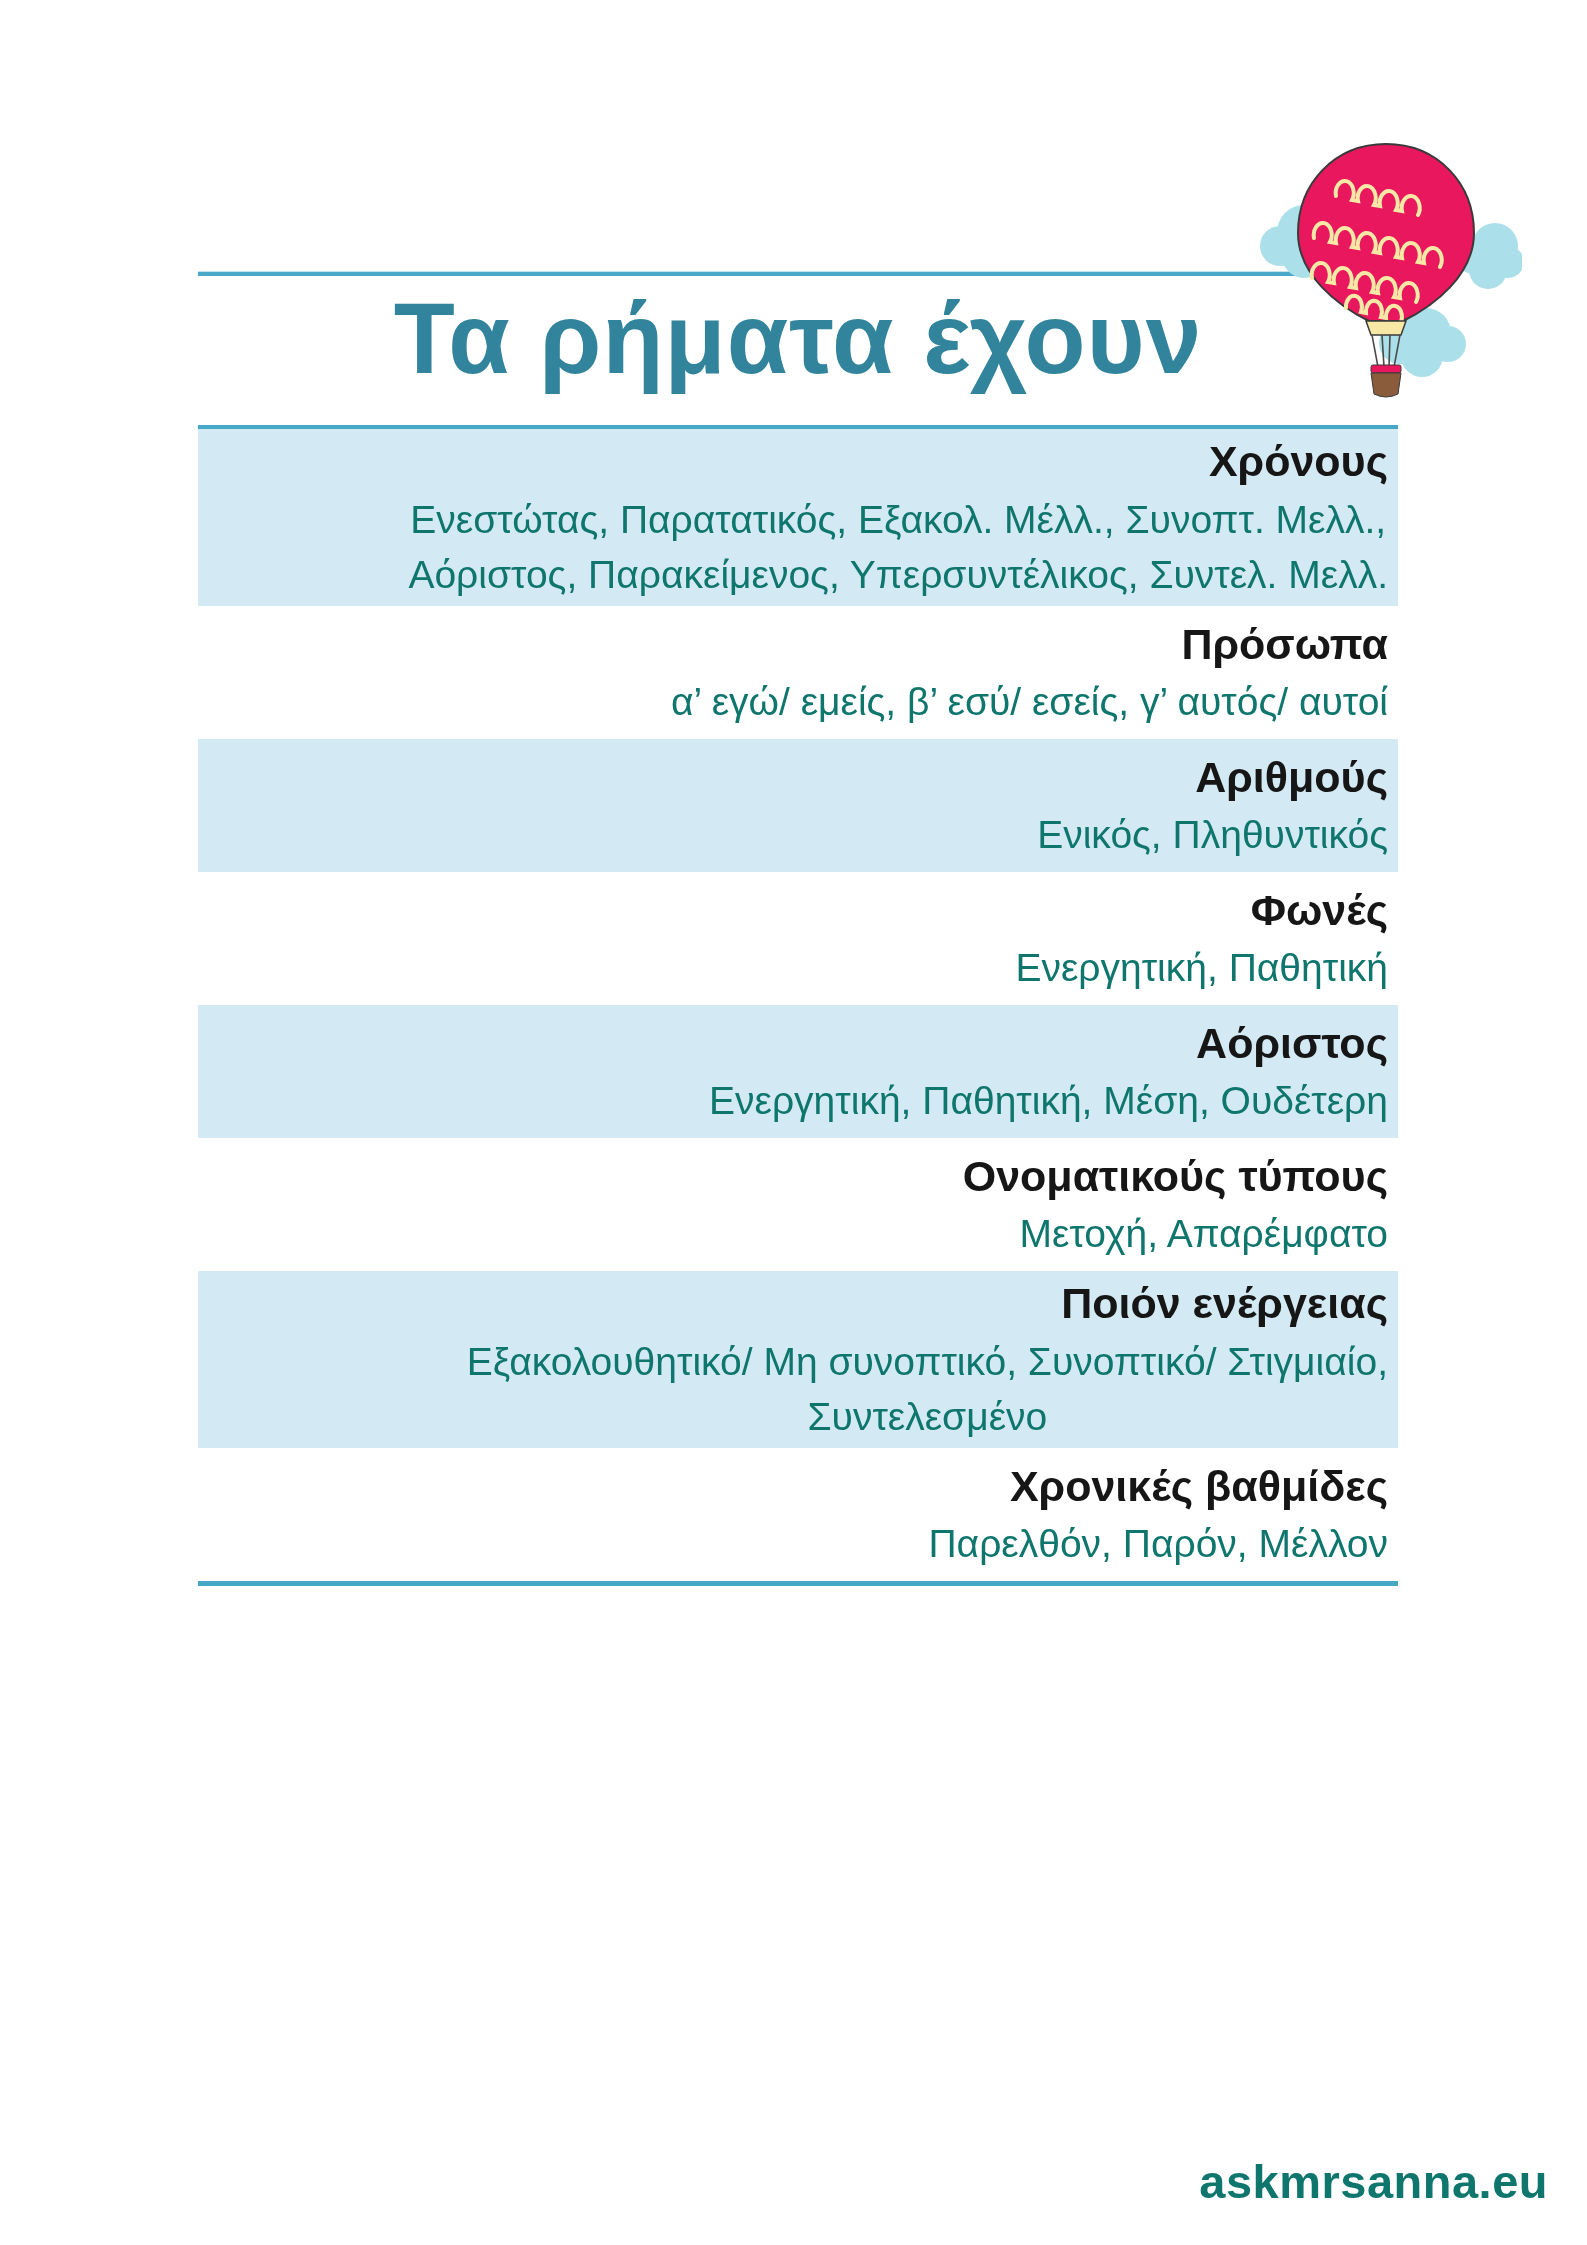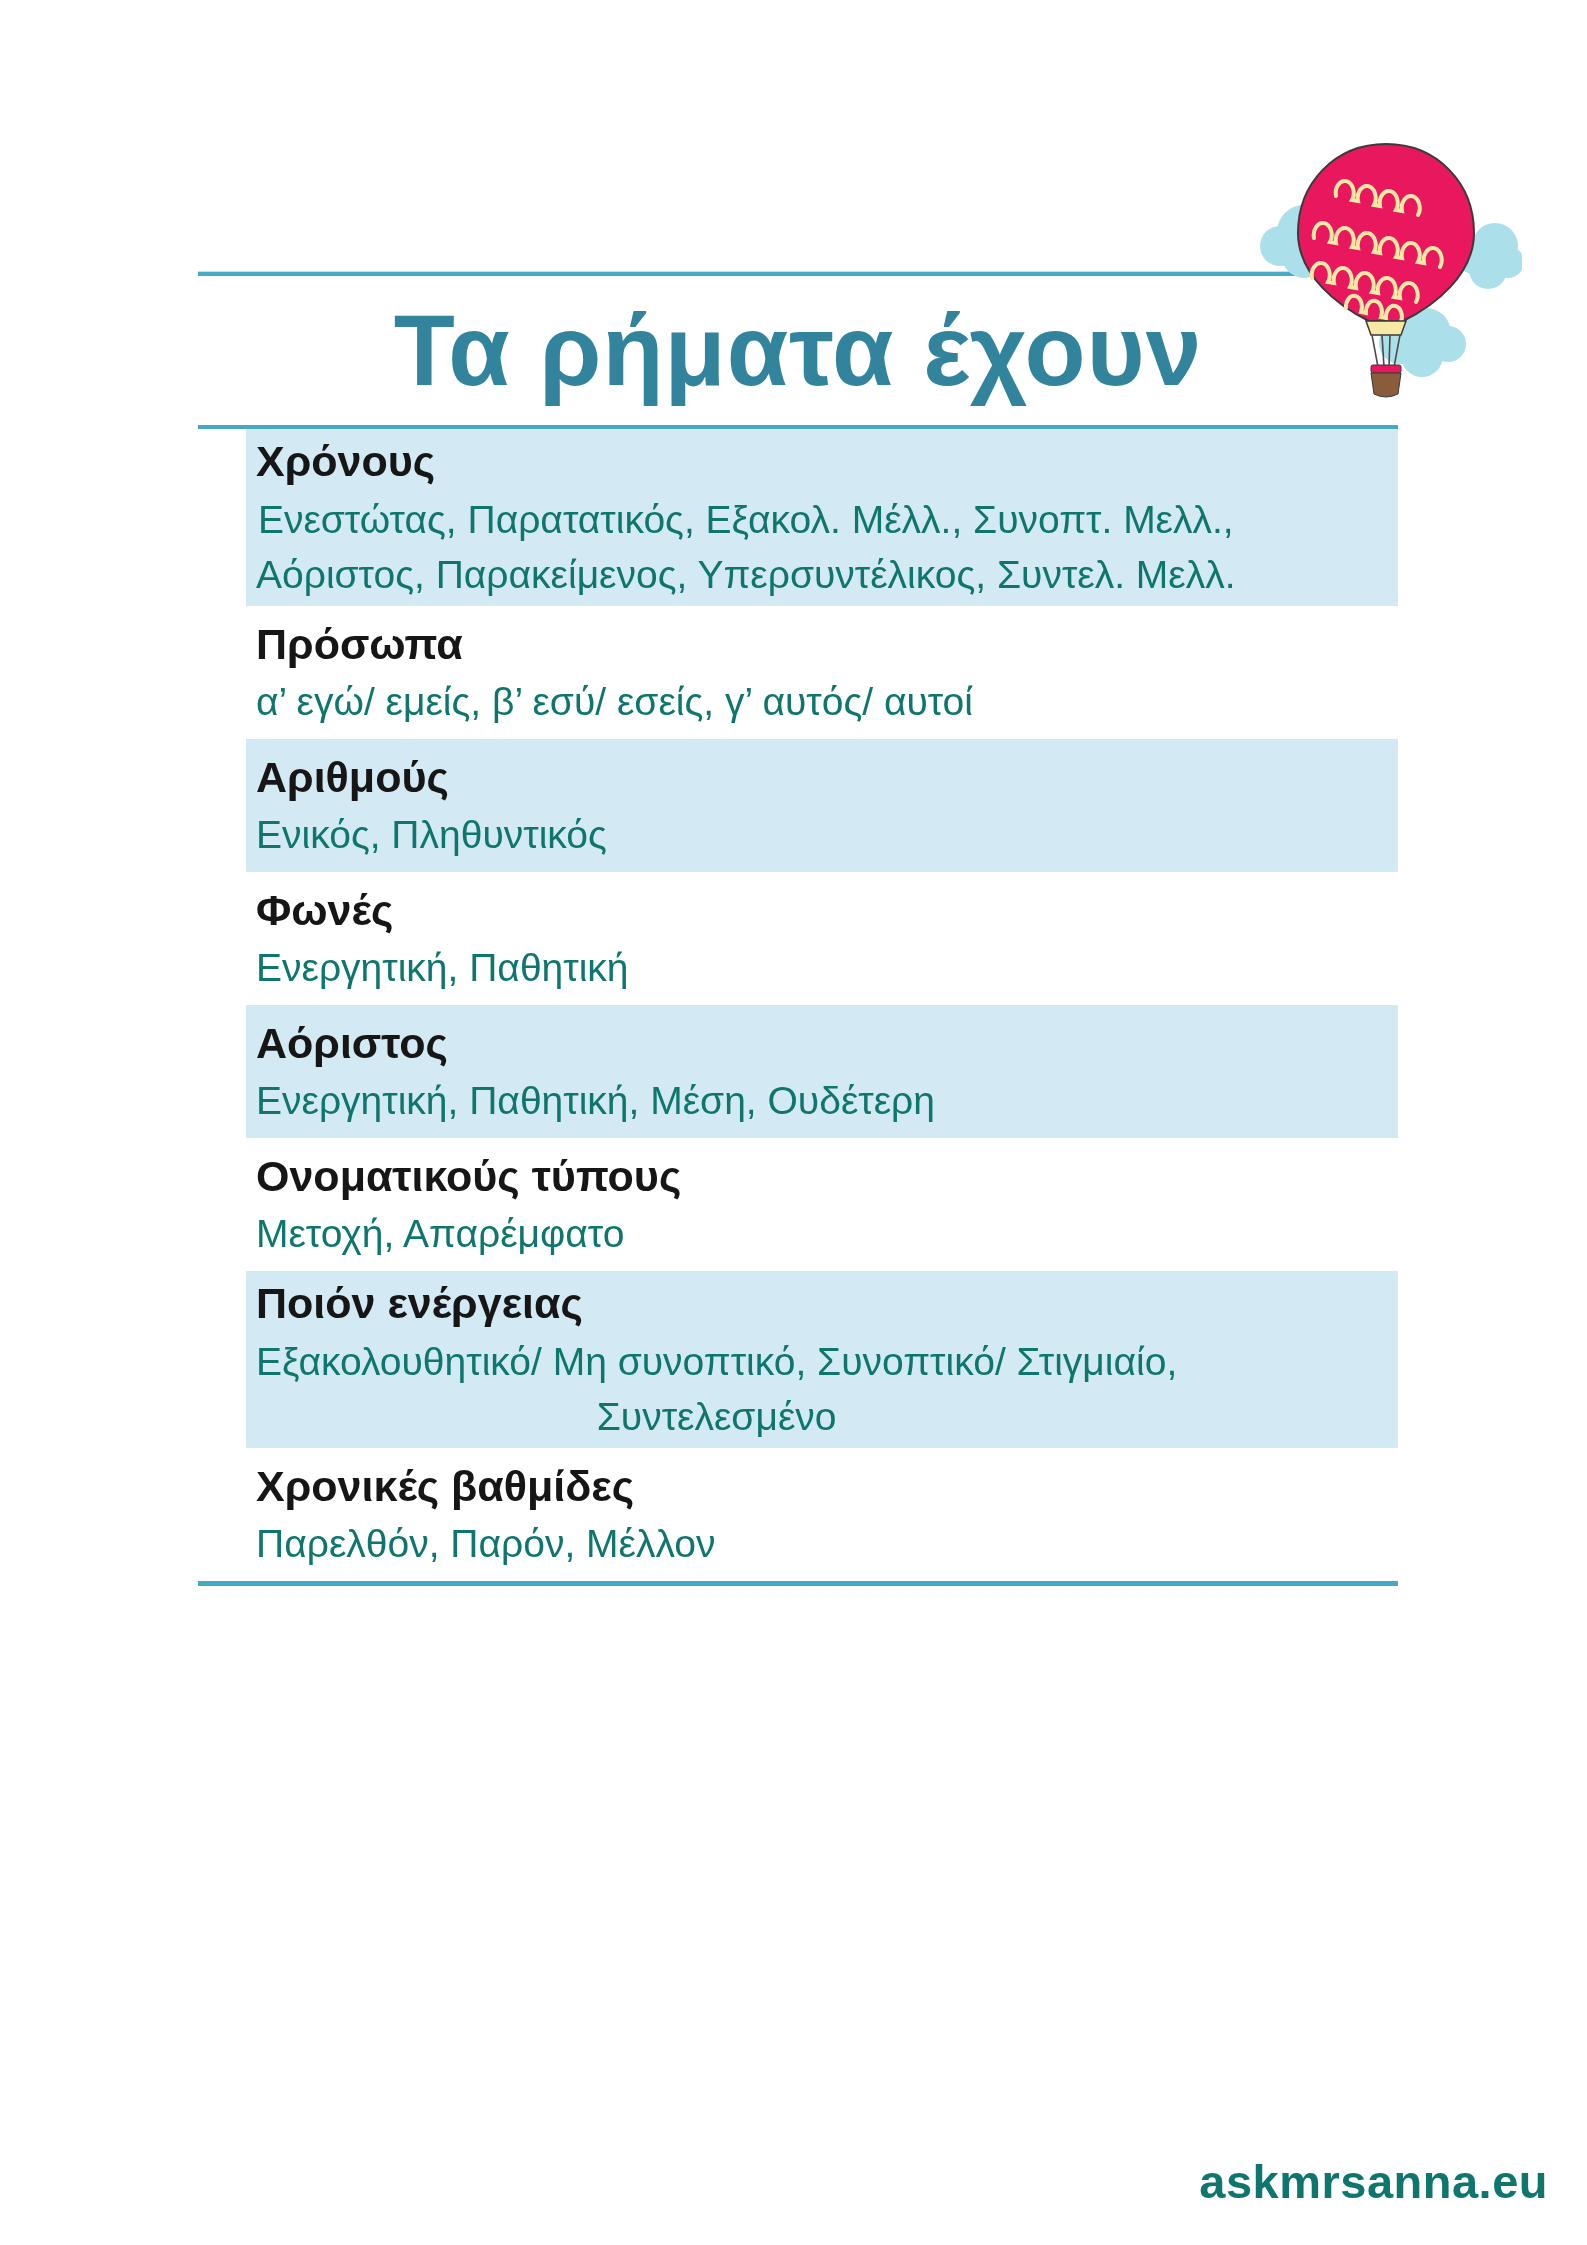--- a/index.html
+++ b/index.html
@@ -13,43 +13,43 @@
   
   .top-line{
     position:absolute;left:198px;top:272px;
     width:1200px;height:4px;
     background:#49a9c8;
     box-shadow:0 -1px 0 #bfe2ee;
     z-index:0;
   }
   
   .title{
-    position:absolute;left:198px;top:276px;
+    position:absolute;left:198px;top:264px;
     width:1200px;height:148px;
     margin:0;
     display:flex;align-items:center;justify-content:center;
     font-size:100px;font-weight:bold;letter-spacing:1px;
     color:#31849b;
     z-index:1;
     white-space:nowrap;
   }
   
   .rows{
     position:absolute;left:198px;top:425px;
     width:1200px;
     border-top:4px solid #45a8c7;
     border-bottom:5px solid #45a8c7;
     z-index:1;
   }
   .row{
     min-height:133px;
     display:flex;flex-direction:column;
-    align-items:flex-start;justify-content:center;
+    align-items:flex-end;justify-content:center;
     text-align:center;
-    padding:2px 10px;box-sizing:border-box;margin-left:48px;
+    padding:2px 10px;box-sizing:border-box;
   }
   .row.tall{min-height:177px;}
   .row:nth-child(odd){background:#d3e9f3;}
   .row:nth-child(even){background:#ffffff;}
   .row-heading{
     margin:0;
     font-size:43px;font-weight:bold;color:#161616;
     line-height:1.38;
   }
   .row-content{

